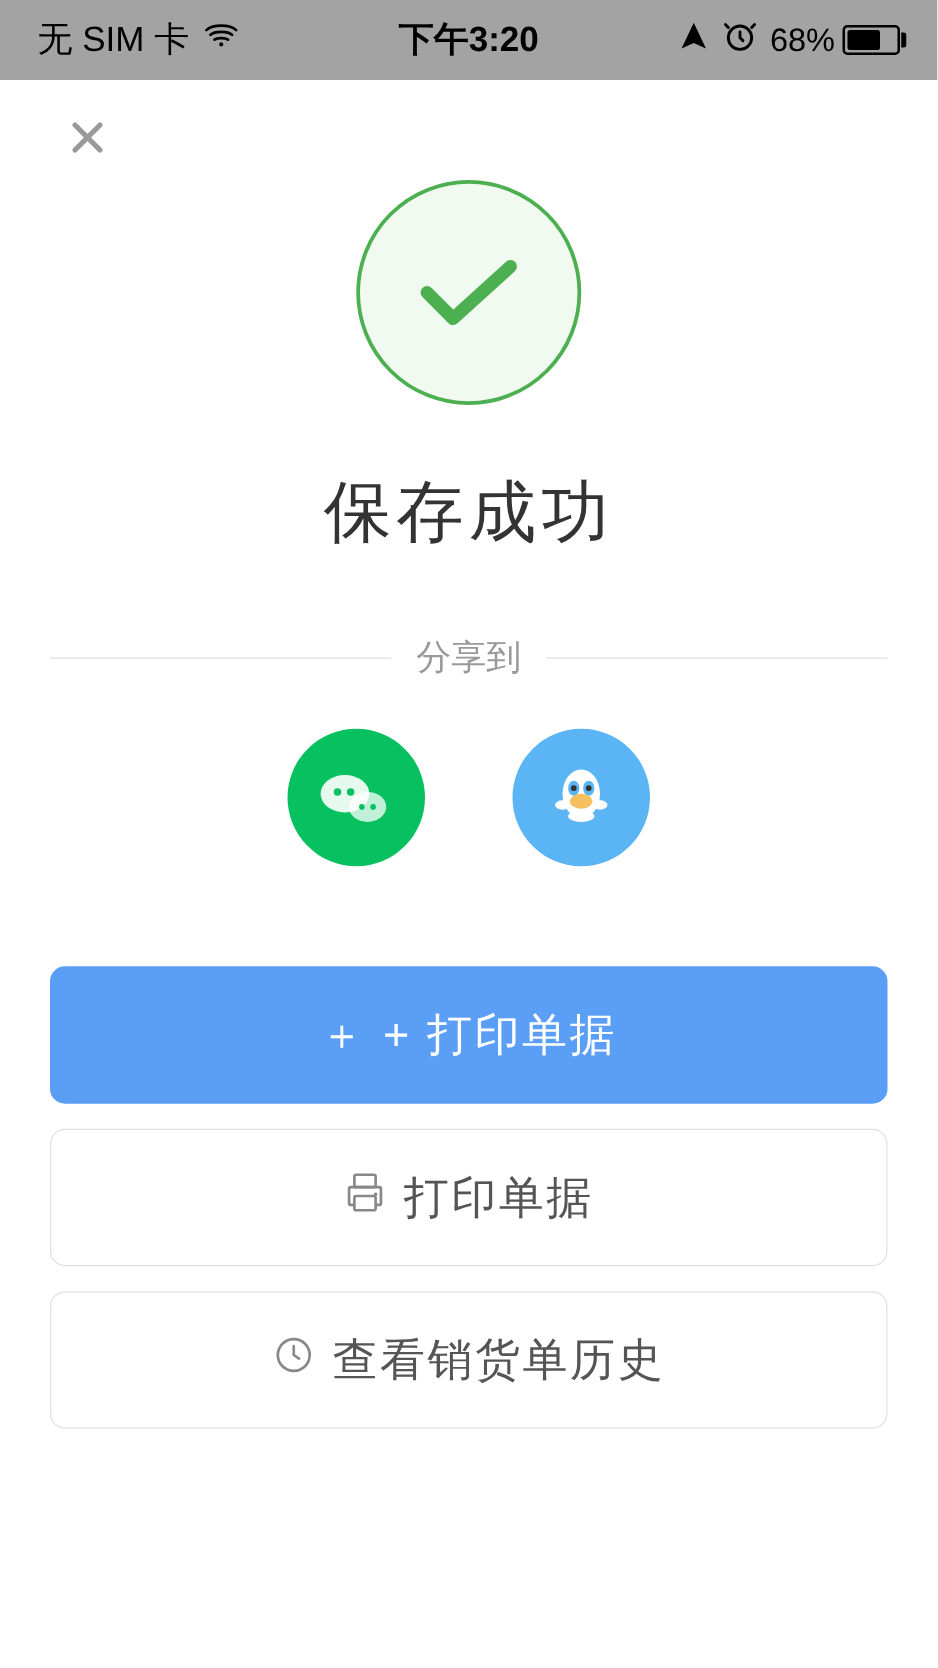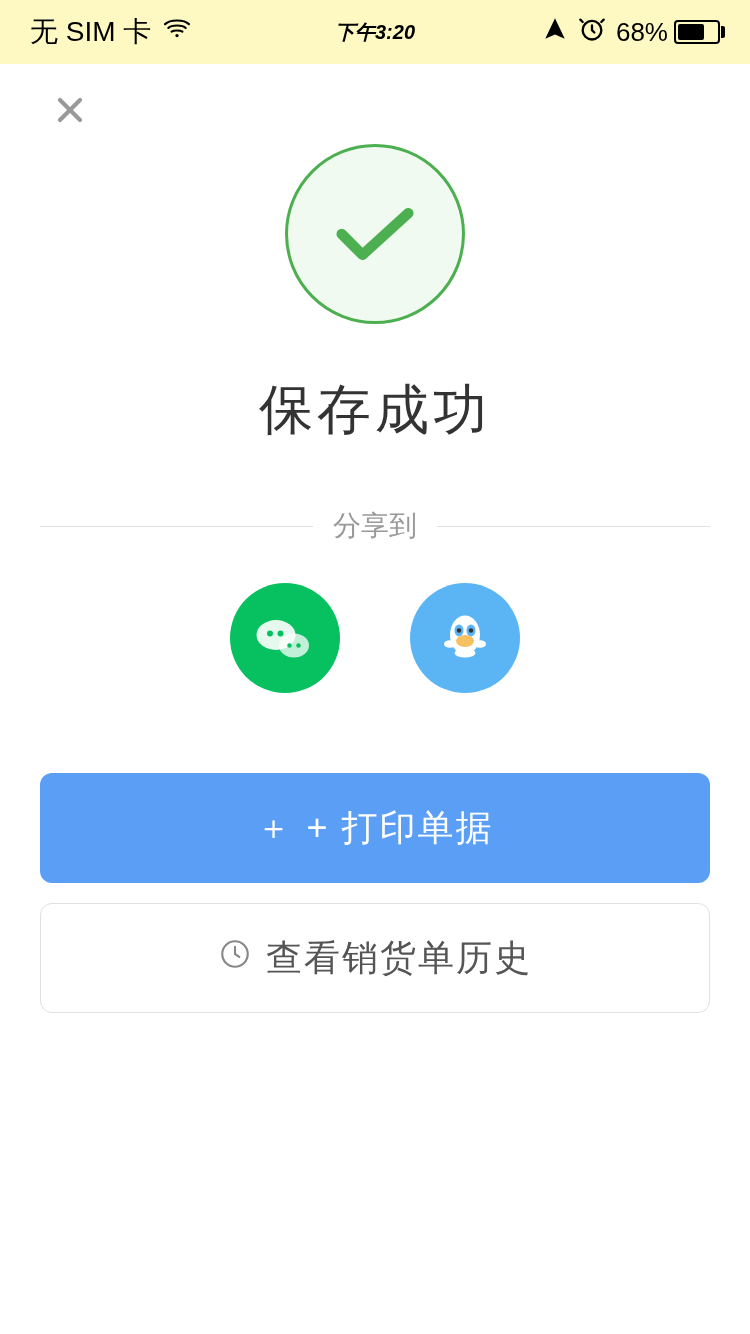--- a/index.html
+++ b/index.html
@@ -19,40 +19,39 @@
     }
 
     
     .status-bar {
       width: 100%;
       height: 64px;
       display: flex;
       align-items: center;
       justify-content: space-between;
       padding: 0 30px;
-      background: #fef9c3;
+      background: #a3a3a3;
     }
 
     .status-left {
       display: flex;
       align-items: center;
       gap: 10px;
       font-size: 28px;
       font-weight: 500;
       color: #000;
     }
 
     .status-center {
-      font-size: 20px;
+      font-size: 28px;
       font-weight: 600;
       color: #000;
       position: absolute;
       left: 50%;
       transform: translateX(-50%);
-      font-style: italic;
     }
 
     .status-right {
       display: flex;
       align-items: center;
       gap: 10px;
       font-size: 26px;
       color: #000;
       text-align: right;
     }
@@ -357,20 +356,31 @@
     </div>
   </div>
 
   <div class="action-buttons">
 
     <button class="btn-primary">
       <span class="btn-icon">＋</span>
       <span>+ 打印单据</span>
     </button>
 
+    <button class="btn-secondary">
+      <span class="btn-icon">
+        <svg viewBox="0 0 24 24" fill="none" xmlns="http://www.w3.org/2000/svg" style="width:34px;height:34px;">
+          <rect x="6" y="2" width="12" height="7" stroke="#888" stroke-width="1.5" rx="1"></rect>
+          <rect x="3" y="9" width="18" height="10" stroke="#888" stroke-width="1.5" rx="1"></rect>
+          <rect x="6" y="14" width="12" height="8" stroke="#888" stroke-width="1.5" rx="1" fill="white"></rect>
+          <circle cx="18" cy="13" r="1" fill="#888"></circle>
+        </svg>
+      </span>
+      <span>打印单据</span>
+    </button>
 
     <button class="btn-secondary">
       <span class="btn-icon">
         <svg viewBox="0 0 24 24" fill="none" xmlns="http://www.w3.org/2000/svg" style="width:34px;height:34px;">
           <circle cx="12" cy="12" r="9" stroke="#888" stroke-width="1.5"></circle>
           <path d="M12 7V12L15 14" stroke="#888" stroke-width="1.5" stroke-linecap="round" stroke-linejoin="round"></path>
         </svg>
       </span>
       <span>查看销货单历史</span>
     </button>

